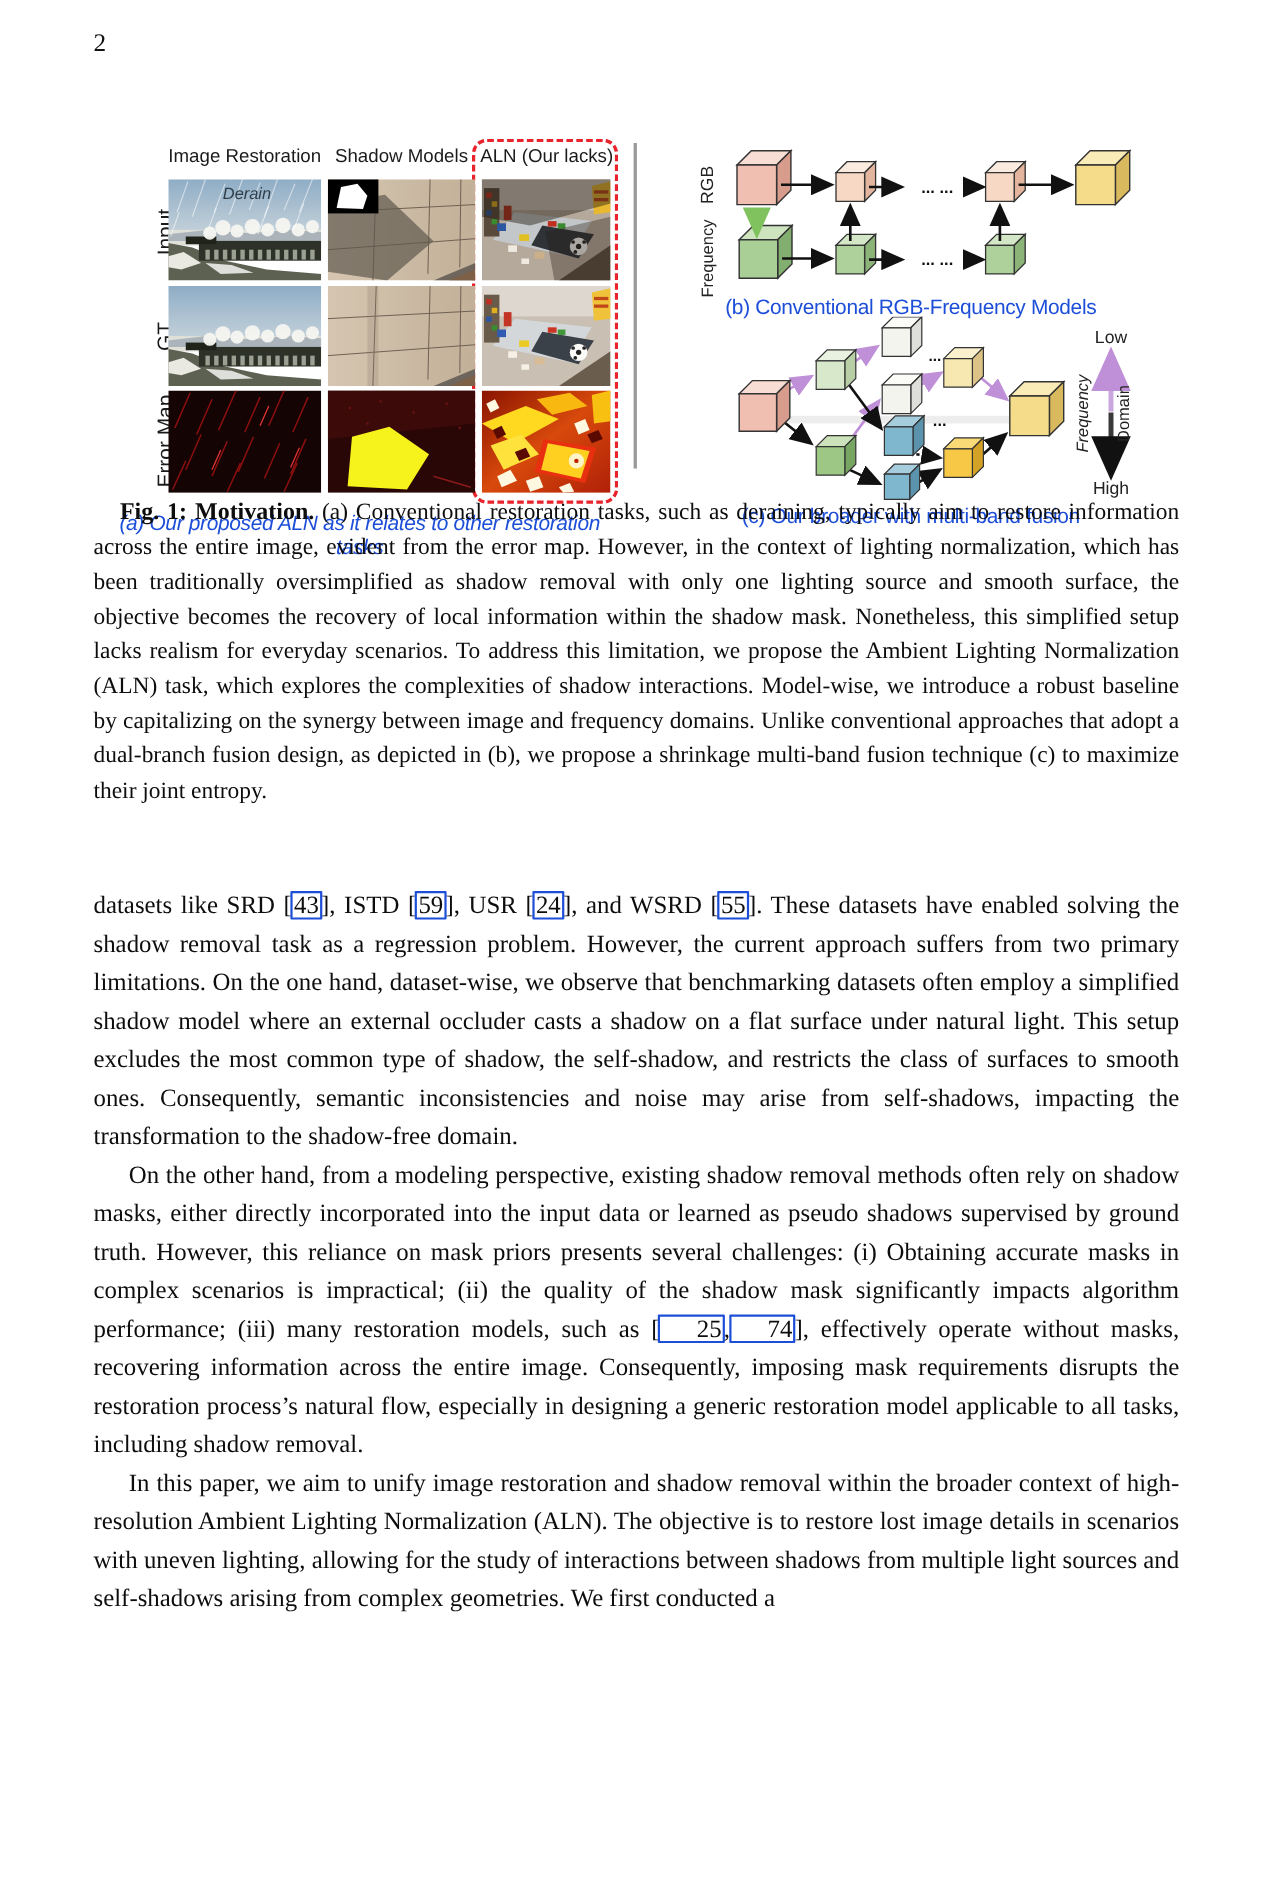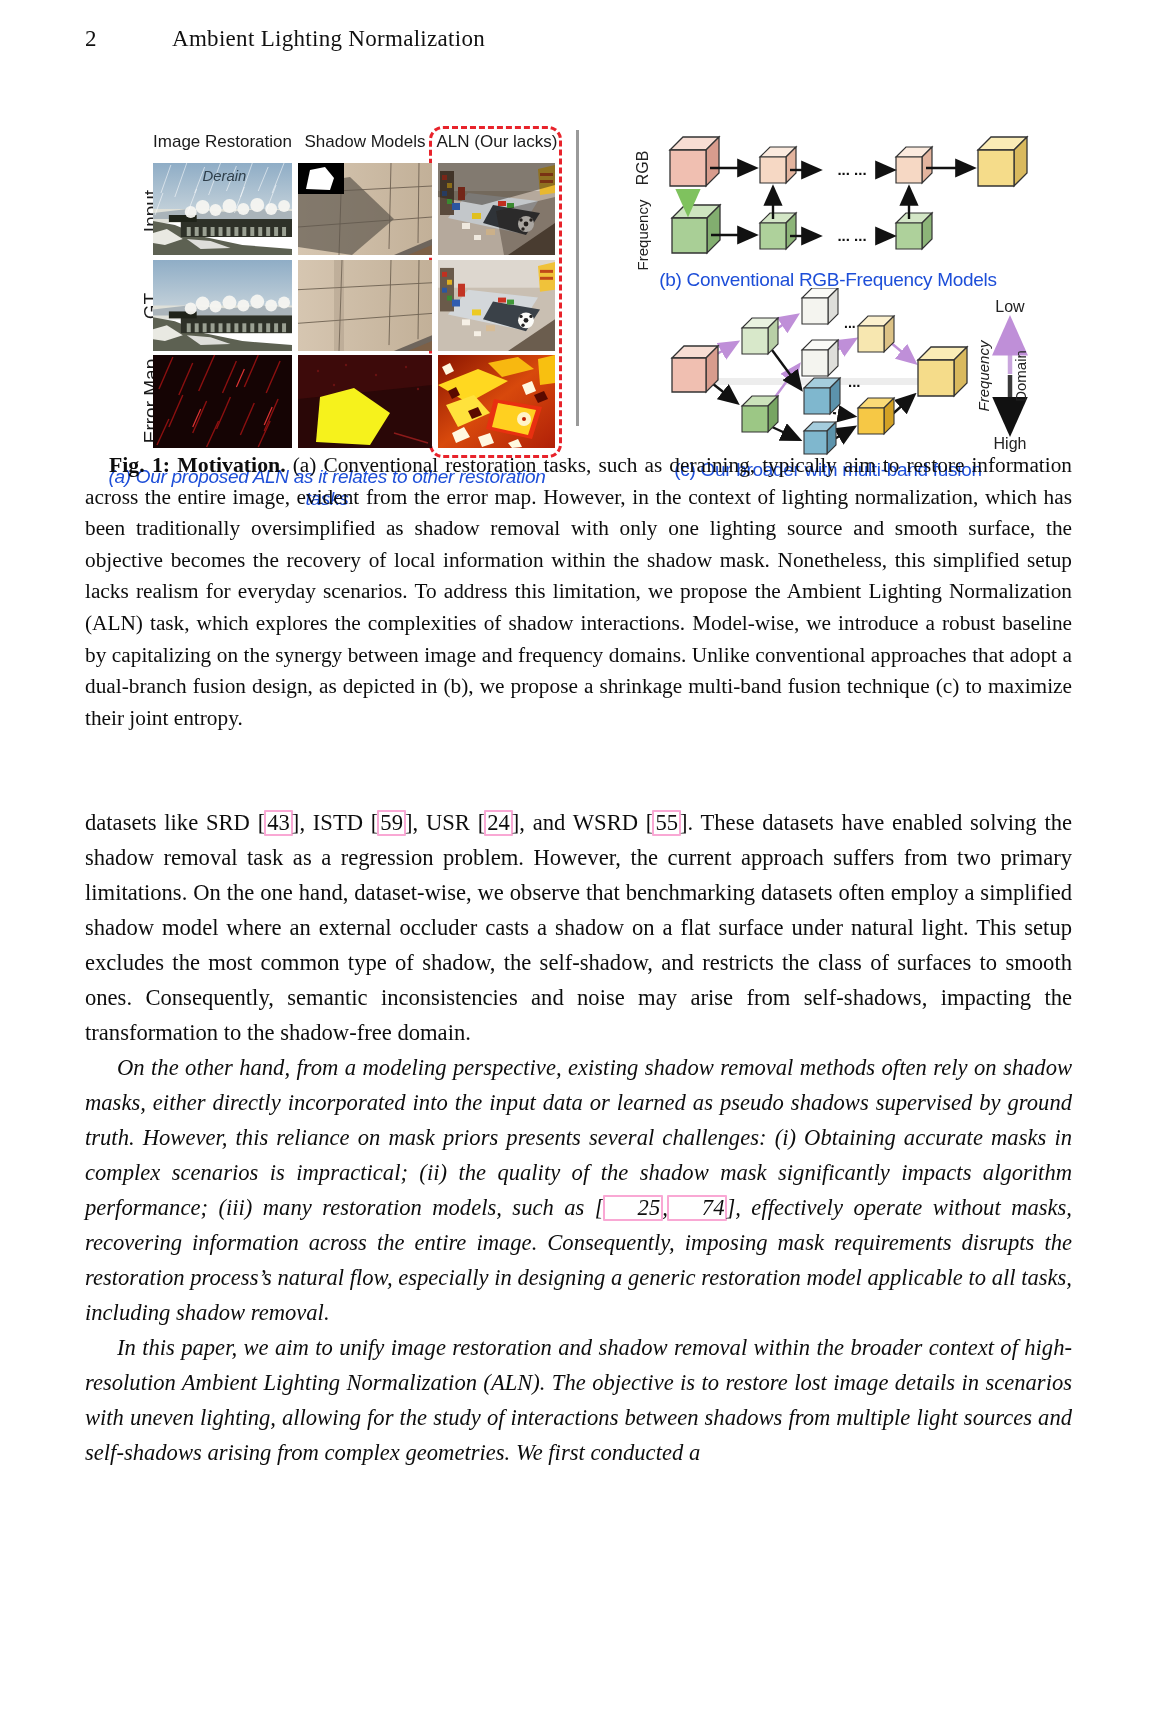--- a/index.html
+++ b/index.html
@@ -26,31 +26,30 @@
   .cap-c{left:588px;top:419px;width:480px;}
   svg text{font-family:"Liberation Sans",sans-serif;}
 
   
   .figcap{position:absolute;left:85px;top:450px;width:987px;font-size:21.3px;
           line-height:31.6px;text-align:justify;color:#0d0d0d;}
   .figcap b{font-size:21.8px;margin-left:24px;}
   .body{position:absolute;left:85px;top:805px;width:987px;font-size:22.6px;
         line-height:35px;text-align:justify;color:#0d0d0d;}
   .body p{margin:0;}
-  .body p.ind{text-indent:32px;font-style:italic;}
-  .cite{display:inline-block;border:2px solid #f9a8d4;line-height:22px;
+  .body p.ind{text-indent:32px;}
+  .cite{display:inline-block;border:2px solid #1d4ed8;line-height:22px;
         padding:0 1px;margin:0 -1px;border-radius:1px;}
 </style>
 </head>
 <body>
 
 <div class="page">
 
   <div class="hdr-num">2</div>
-  <div class="hdr-title">Ambient Lighting Normalization</div>
 
   <div class="fig">
 
     <div class="colhead" style="left:150px;width:145px;">Image Restoration</div>
     <div class="colhead" style="left:295px;width:140px;">Shadow Models</div>
     <div class="colhead" style="left:436px;width:122px;">ALN (Our lacks)</div>
 
     <div class="rowlab" style="top:160px;">Input</div>
     <div class="rowlab" style="top:255px;">GT</div>
     <div class="rowlab" style="top:350px;">Error Map</div>

